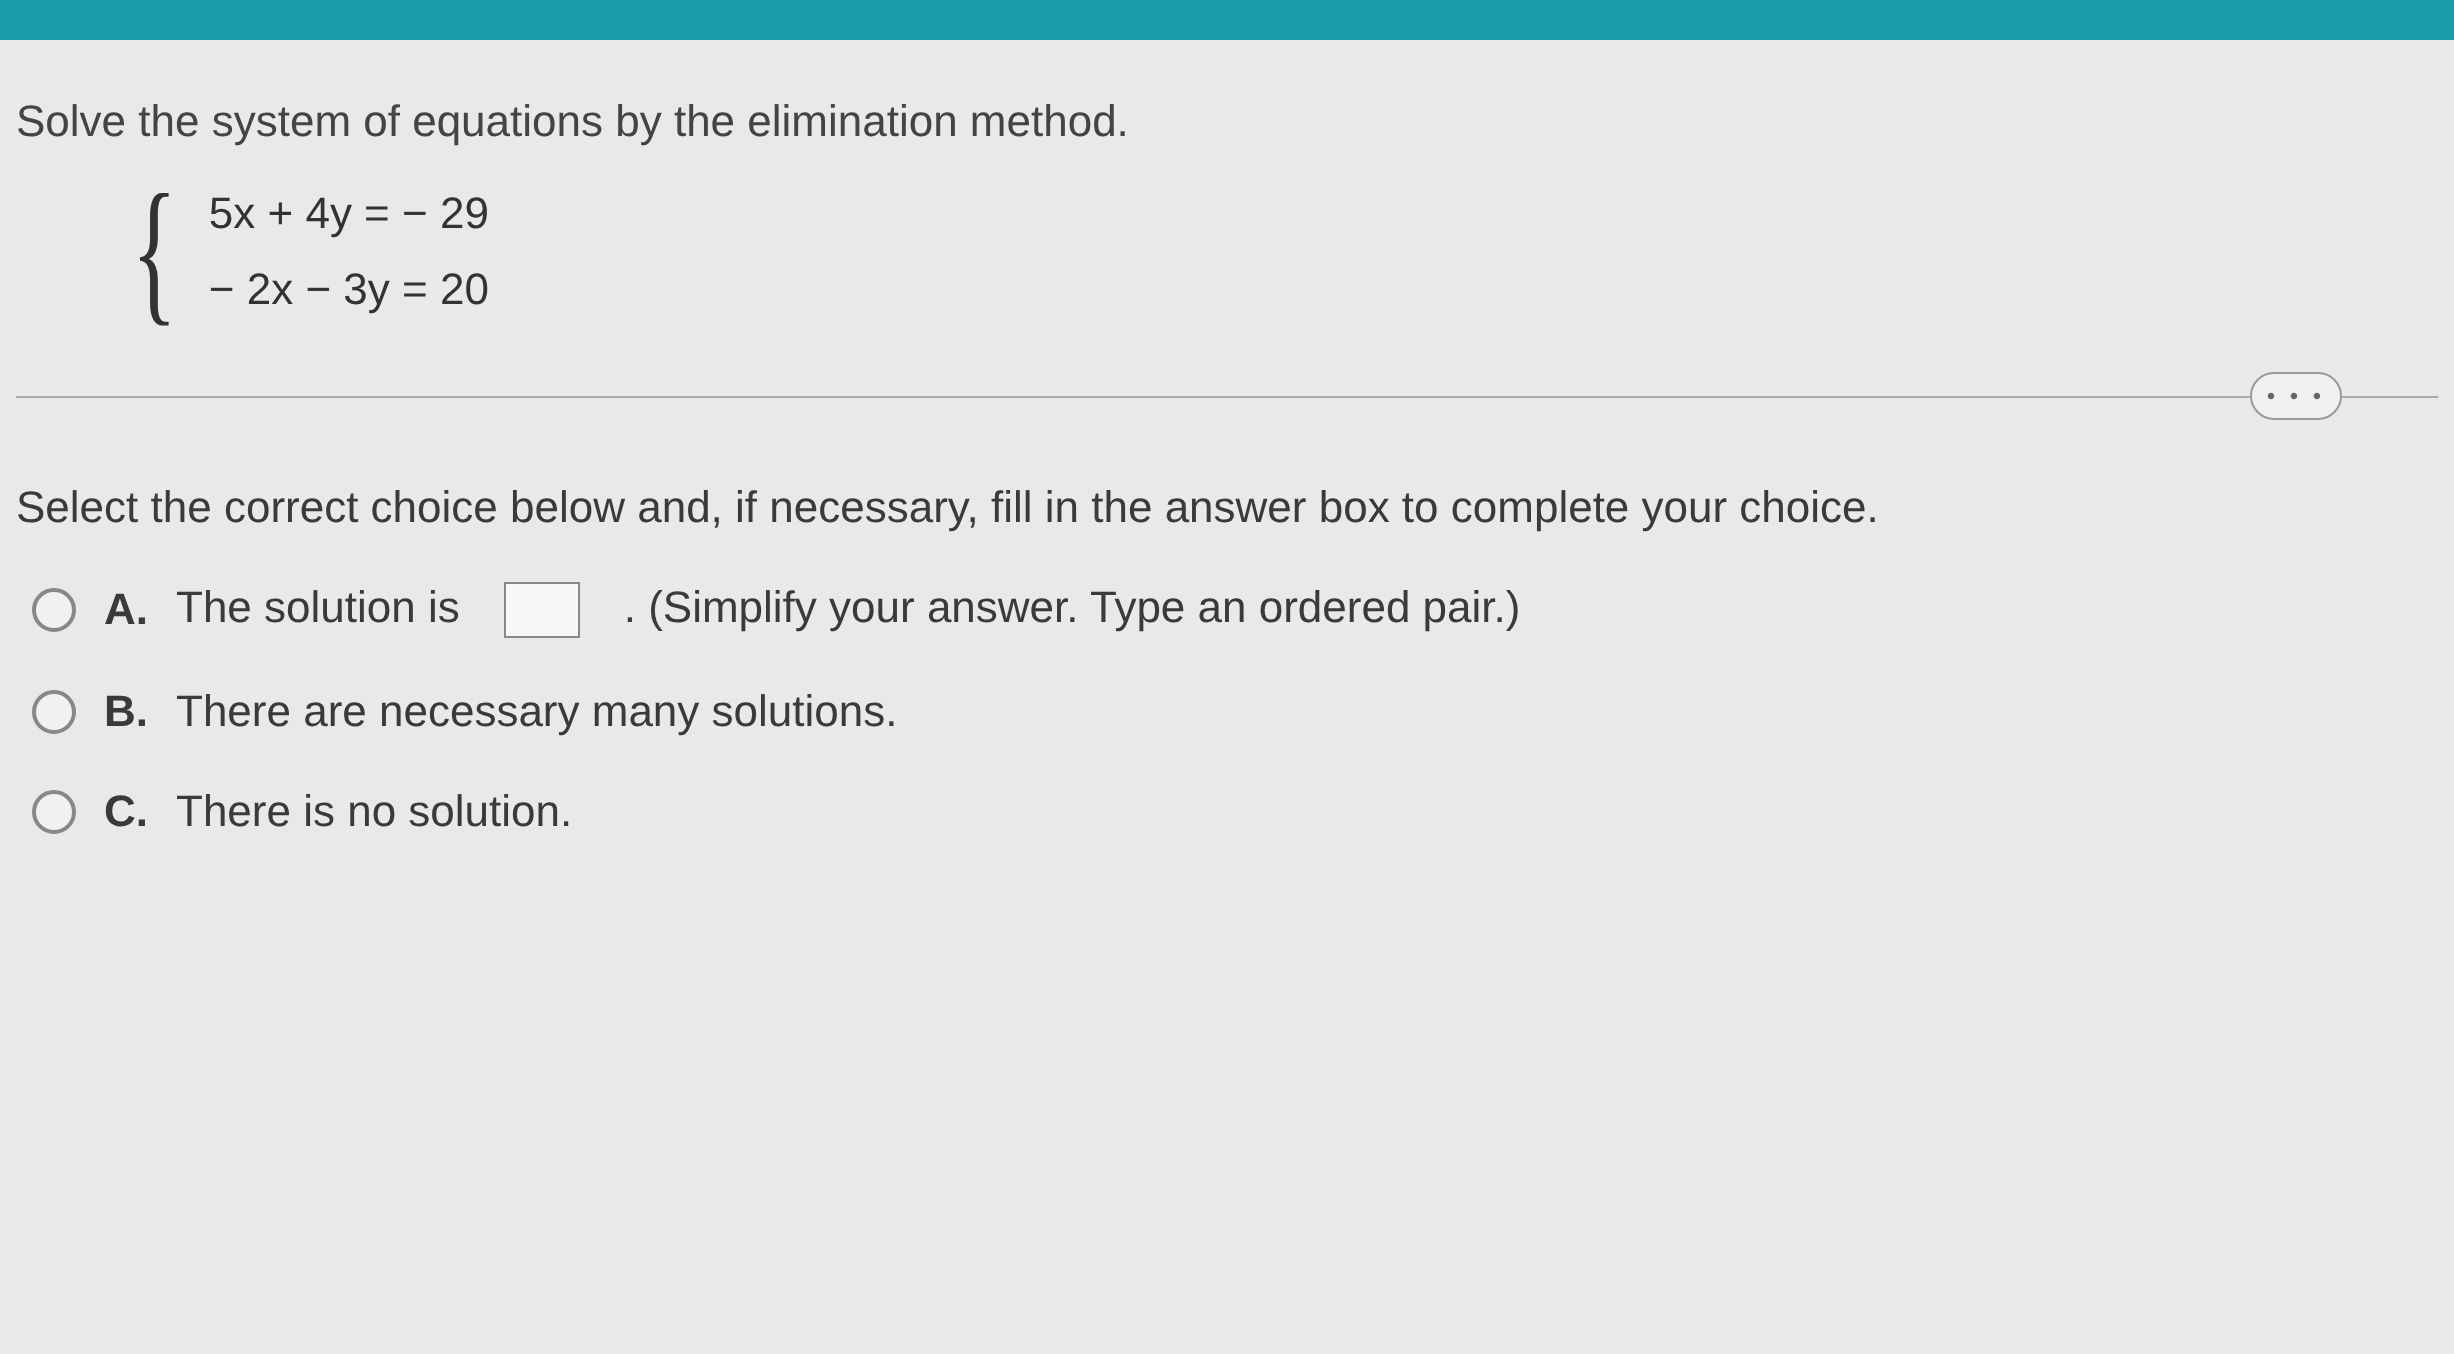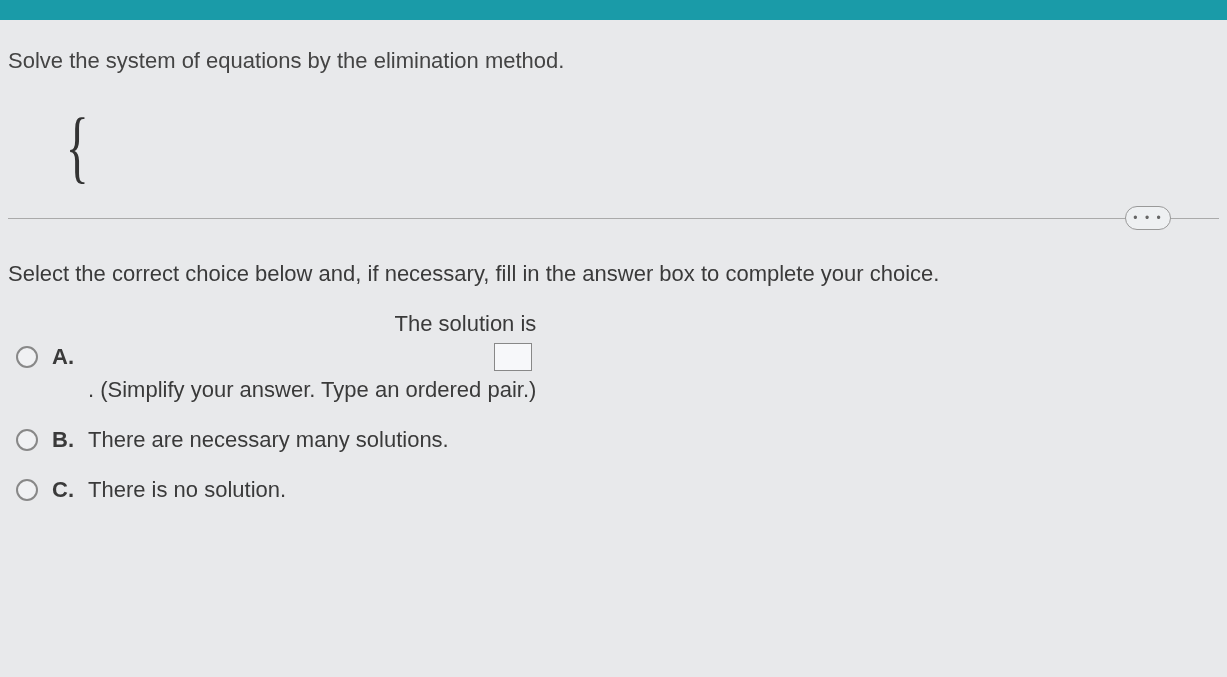--- a/index.html
+++ b/index.html
@@ -20,21 +20,21 @@
       height: 20px;
       background: #1a9ba8;
     }
     .content {
       padding: 28px 8px 0 8px;
       color: #3a3a3a;
     }
     .question-prompt {
       font-size: 22px;
       color: #444;
-      margin-bottom: 40px;
+      margin-bottom: 20px;
     }
     .equation-system {
       display: flex;
       align-items: center;
       margin-left: 50px;
       margin-bottom: 40px;
     }
     .brace {
       font-size: 80px;
       font-weight: 100;
@@ -106,24 +106,23 @@
       background: #f0f1f3;
       cursor: pointer;
     }
     .choice-letter {
       font-weight: bold;
       margin-right: 10px;
       min-width: 26px;
     }
     .choice-text {
       display: flex;
-      align-items: flex-end;
+      align-items: flex-start;
       flex-wrap: wrap;
-      gap: 6px;
-      flex-direction: column;
+      gap: 18px;
     }
     .answer-box {
       width: 38px;
       height: 28px;
       border: 1px solid #888;
       background: #f7f8fa;
       display: inline-block;
       margin: 0 4px;
       cursor: text;
     }
@@ -135,20 +134,24 @@
 <body>
 
 <div class="top-bar"></div>
 
 <div class="content">
 
   <div class="question-prompt">Solve the system of equations by the elimination method.</div>
 
   <div class="equation-system">
     <div class="brace">{</div>
+    <div class="equations">
+      <div class="eq-line">5x + 4y = − 29</div>
+      <div class="eq-line">− 2x − 3y = 20</div>
+    </div>
   </div>
 
   <div class="divider-wrap">
     <hr class="divider">
     <div class="more-button">• • •</div>
   </div>
 
   <div class="instruction">Select the correct choice below and, if necessary, fill in the answer box to complete your choice.</div>
 
   <div class="choices">

